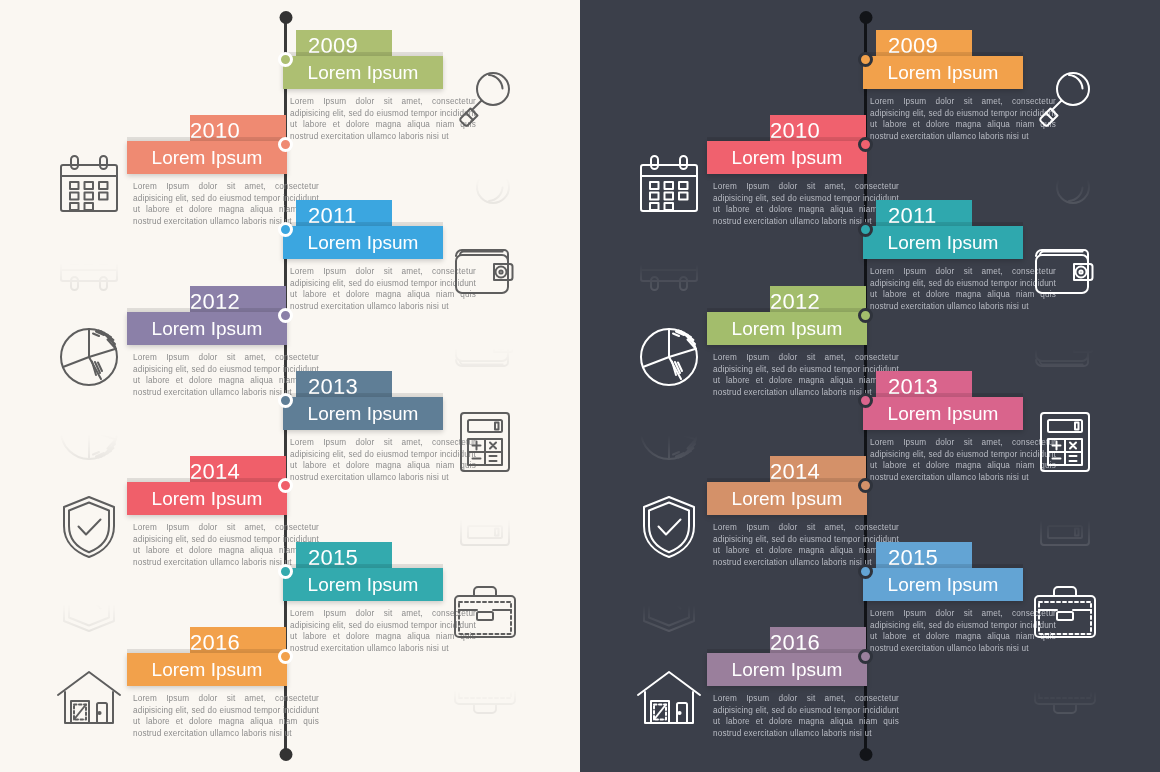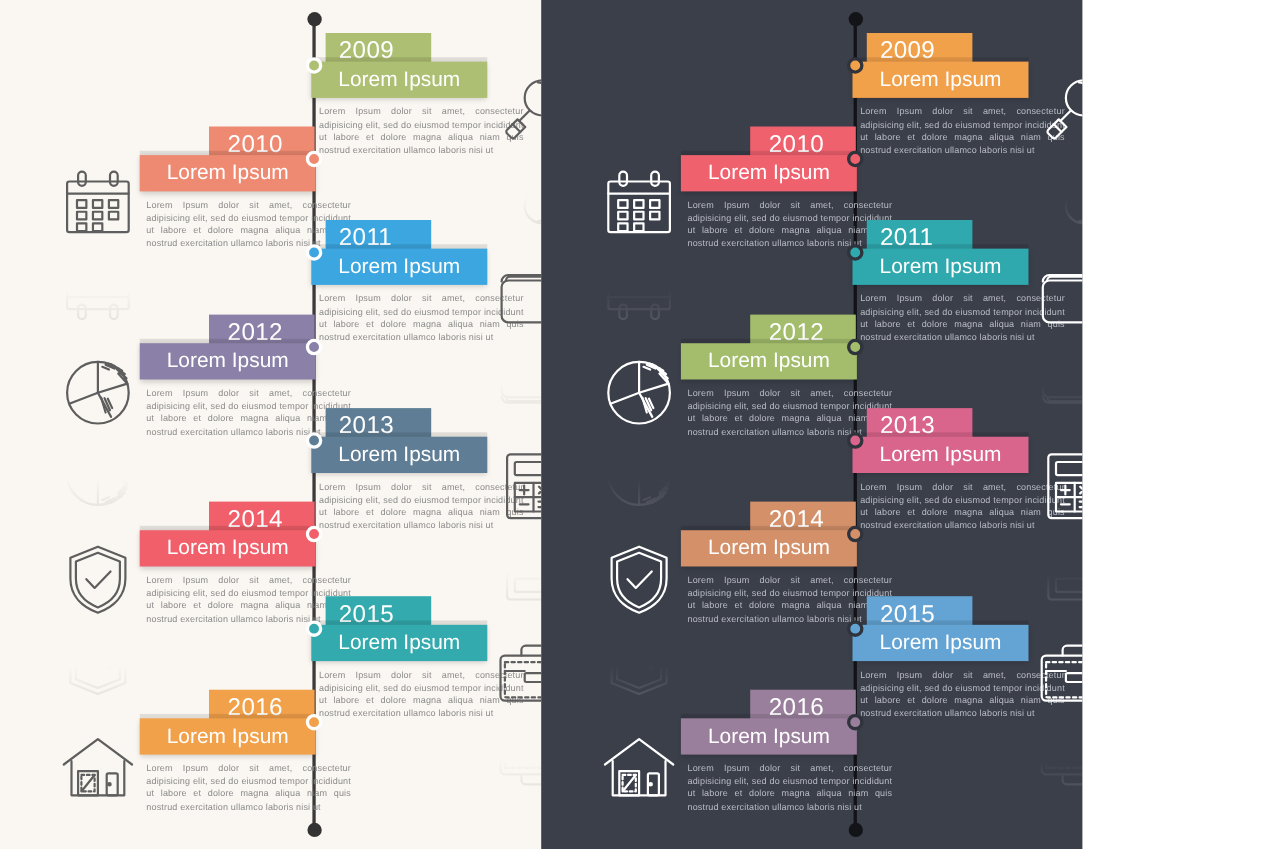--- a/index.html
+++ b/index.html
@@ -3,21 +3,21 @@
 <meta charset="utf-8">
 <style>
   * { box-sizing: border-box; margin: 0; padding: 0; }
   html, body {
     width: 1160px; height: 772px;
     font-family: "Liberation Sans", sans-serif;
     overflow: hidden;
   }
   #root { position: relative; width: 1160px; height: 772px; display: flex; }
 
-  .panel { position: relative; width: 492px; height: 772px; overflow: hidden; }
+  .panel { position: relative; width: 580px; height: 772px; overflow: hidden; }
   .panel-light { background: #faf7f2; }
   .panel-dark  { background: #3b3f4a; }
 
   
   .spine {
     position: absolute; top: 0; bottom: 0; width: 3px;
     left: 284px;
   }
   .panel-dark .spine { left: 869px; }
   .spine-line { position: absolute; top: 18px; bottom: 18px; left: 0; width: 3px; }
@@ -63,21 +63,21 @@
   }
   .panel-light .body { color: #8c8c8c; }
   .panel-dark  .body { color: #b9bcc4; }
 
   
   .row.side-right .year  { left: 296px; text-align: left; padding-left: 12px; }
   .row.side-right .title { left: 283px; text-align: center; }
   .row.side-right .body  { left: 290px; }
 
   
-  .row.side-left .year   { left: 190px; text-align: center; padding-right: 12px; }
+  .row.side-left .year   { left: 190px; text-align: left; padding-right: 12px; }
   .row.side-left .title  { left: 127px; text-align: center; }
   .row.side-left .body   { left: 133px; }
 
   .panel-dark .row.side-right .year  { left: 881px; }
   .panel-dark .row.side-right .title { left: 868px; }
   .panel-dark .row.side-right .body  { left: 875px; }
   .panel-dark .row.side-left .year   { left: 775px; }
   .panel-dark .row.side-left .title  { left: 712px; }
   .panel-dark .row.side-left .body   { left: 718px; }
 

